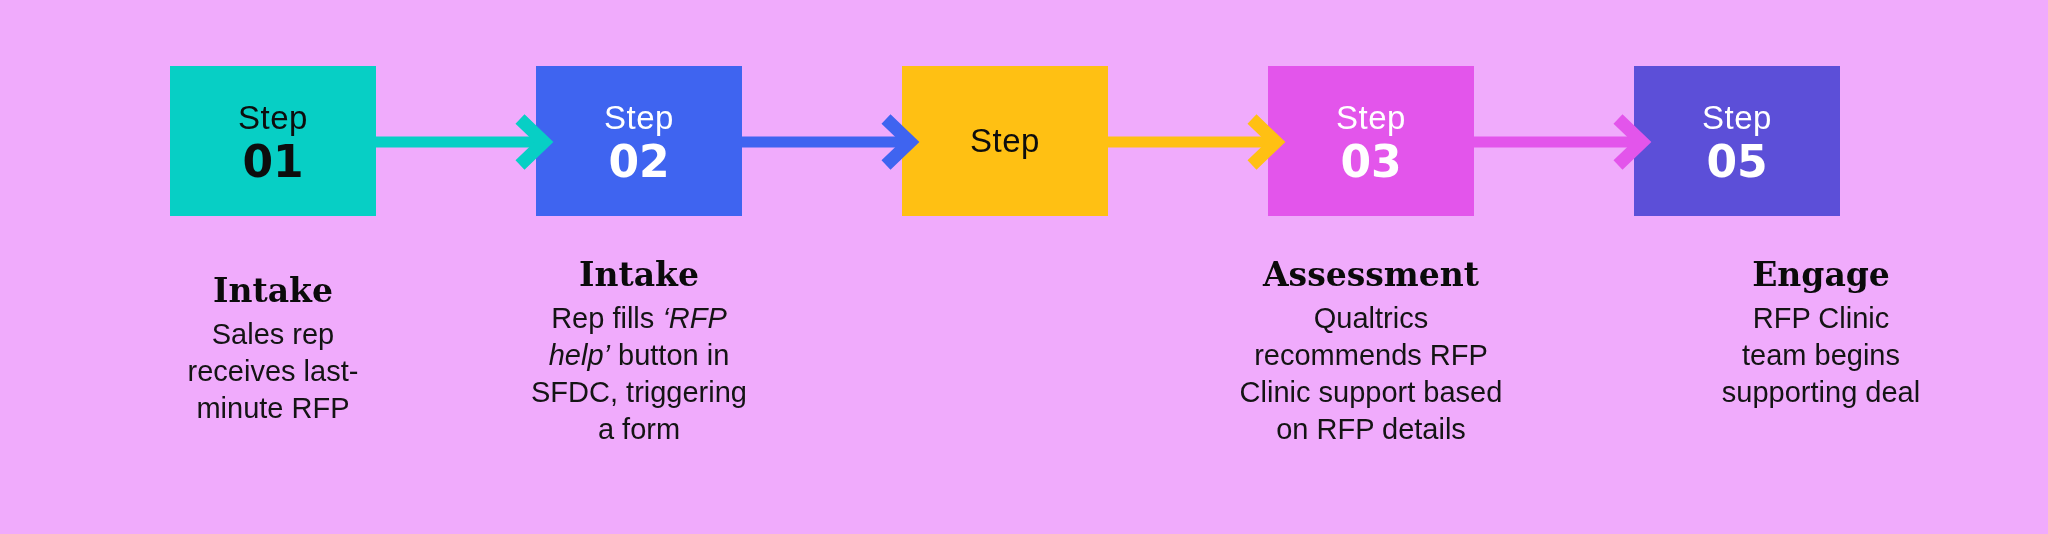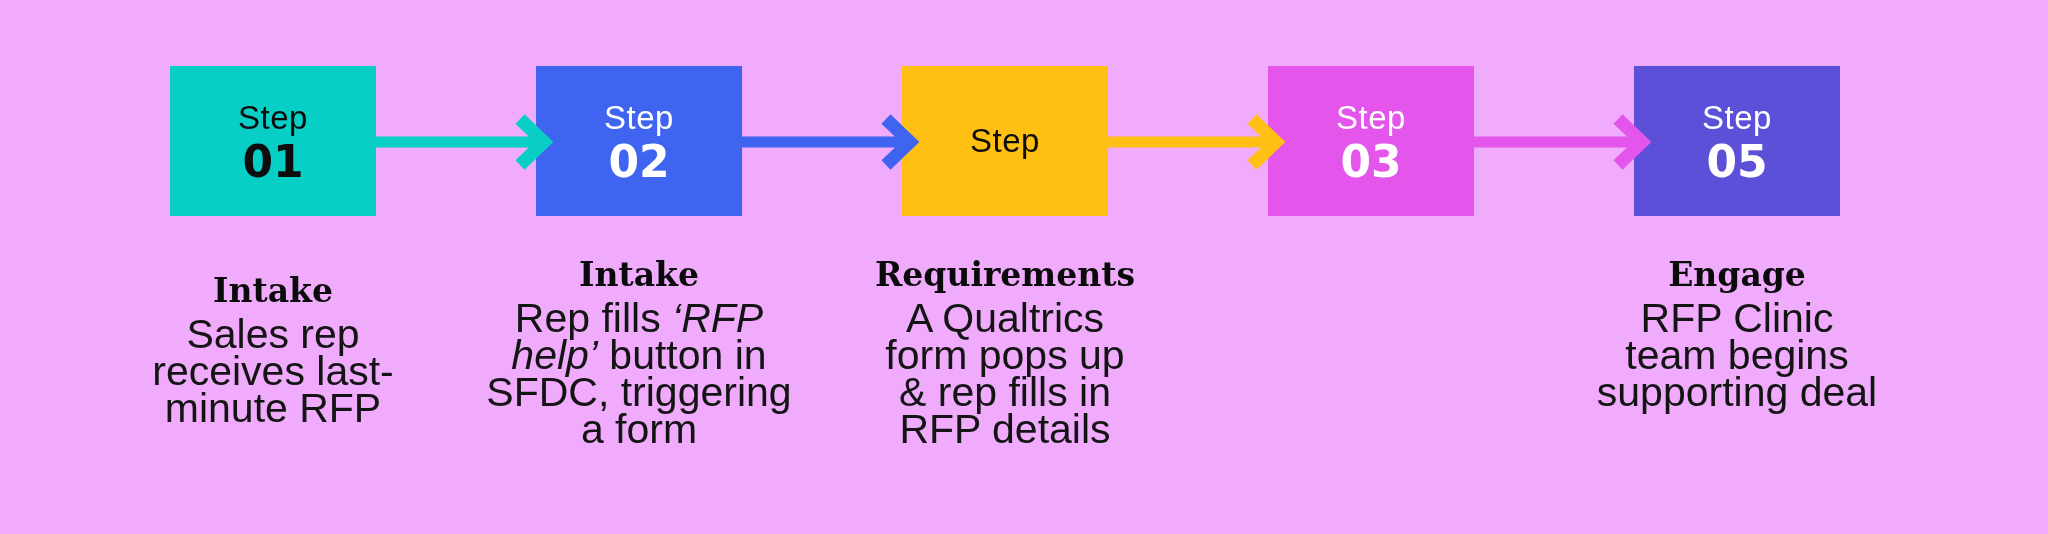--- a/index.html
+++ b/index.html
@@ -62,32 +62,32 @@
     position: absolute;
     top: 254px;
     width: 364px;
     text-align: center;
     color: #121212;
   }
   .text-1 { left: 91px; margin-top: 16px; }
   .text-2 { left: 457px; }
   .text-3 { left: 823px; }
   .text-4 { left: 1189px; }
-  .text-5 { left: 1555px; }
+  .text-5 { left: 1639px; }
   .step-title {
     font-family: "DejaVu Serif", serif;
     font-size: 33px;
     font-weight: 700;
     line-height: 42px;
     color: #0b0b0b;
     margin-bottom: 4px;
   }
   .step-desc {
     font-family: "Liberation Sans", sans-serif;
-    font-size: 41px;
+    font-size: 29px;
     font-weight: 400;
     line-height: 37px;
     white-space: pre-line;
     color: #141414;
   }
   .step-desc em {
     font-style: italic;
   }
 </style>
 </head>
@@ -138,26 +138,26 @@
 receives last-
 minute RFP</span></div>
   </div>
   <div class="step-text text-2">
     <div class="step-title">Intake</div>
     <div class="step-desc"><span>Rep fills </span><em>‘RFP
 help’</em><span> button in
 SFDC, triggering
 a form</span></div>
   </div>
-  <div class="step-text text-3">
-    <div class="step-title">Requirements</div>
-    <div class="step-desc"><span>A Qualtrics
-form pops up
-&amp; rep fills in
-RFP details</span></div>
+  <div class="step-text text-4">
+    <div class="step-title">Assessment</div>
+    <div class="step-desc"><span>Qualtrics
+recommends RFP
+Clinic support based
+on RFP details</span></div>
   </div>
   <div class="step-text text-5">
     <div class="step-title">Engage</div>
     <div class="step-desc"><span>RFP Clinic
 team begins
 supporting deal</span></div>
   </div>
 
 </div>
 

